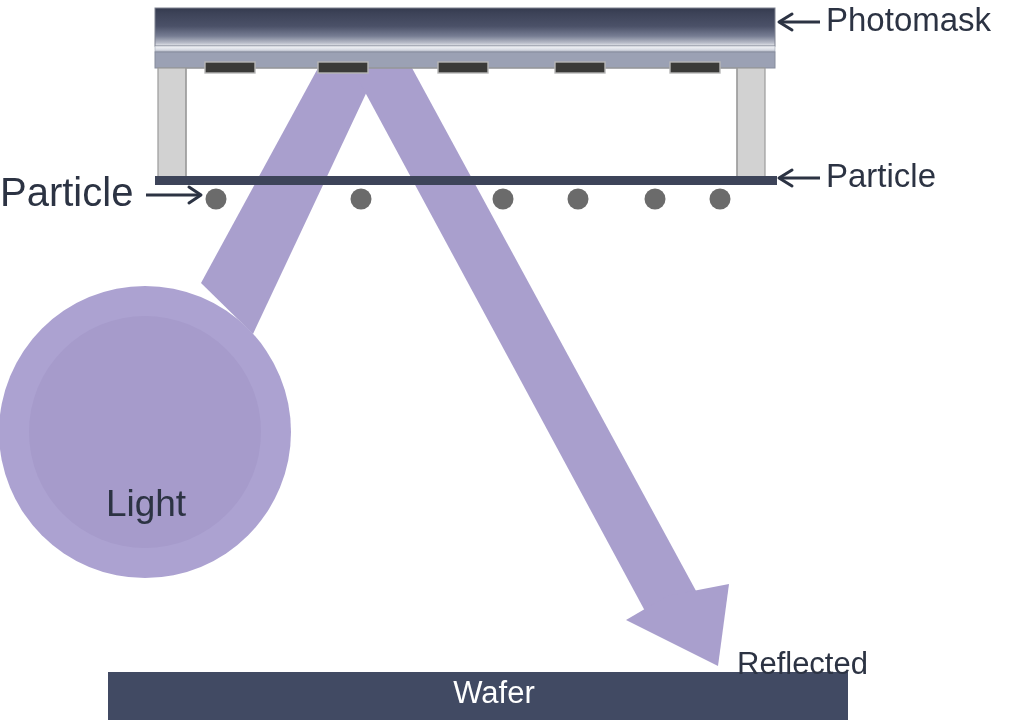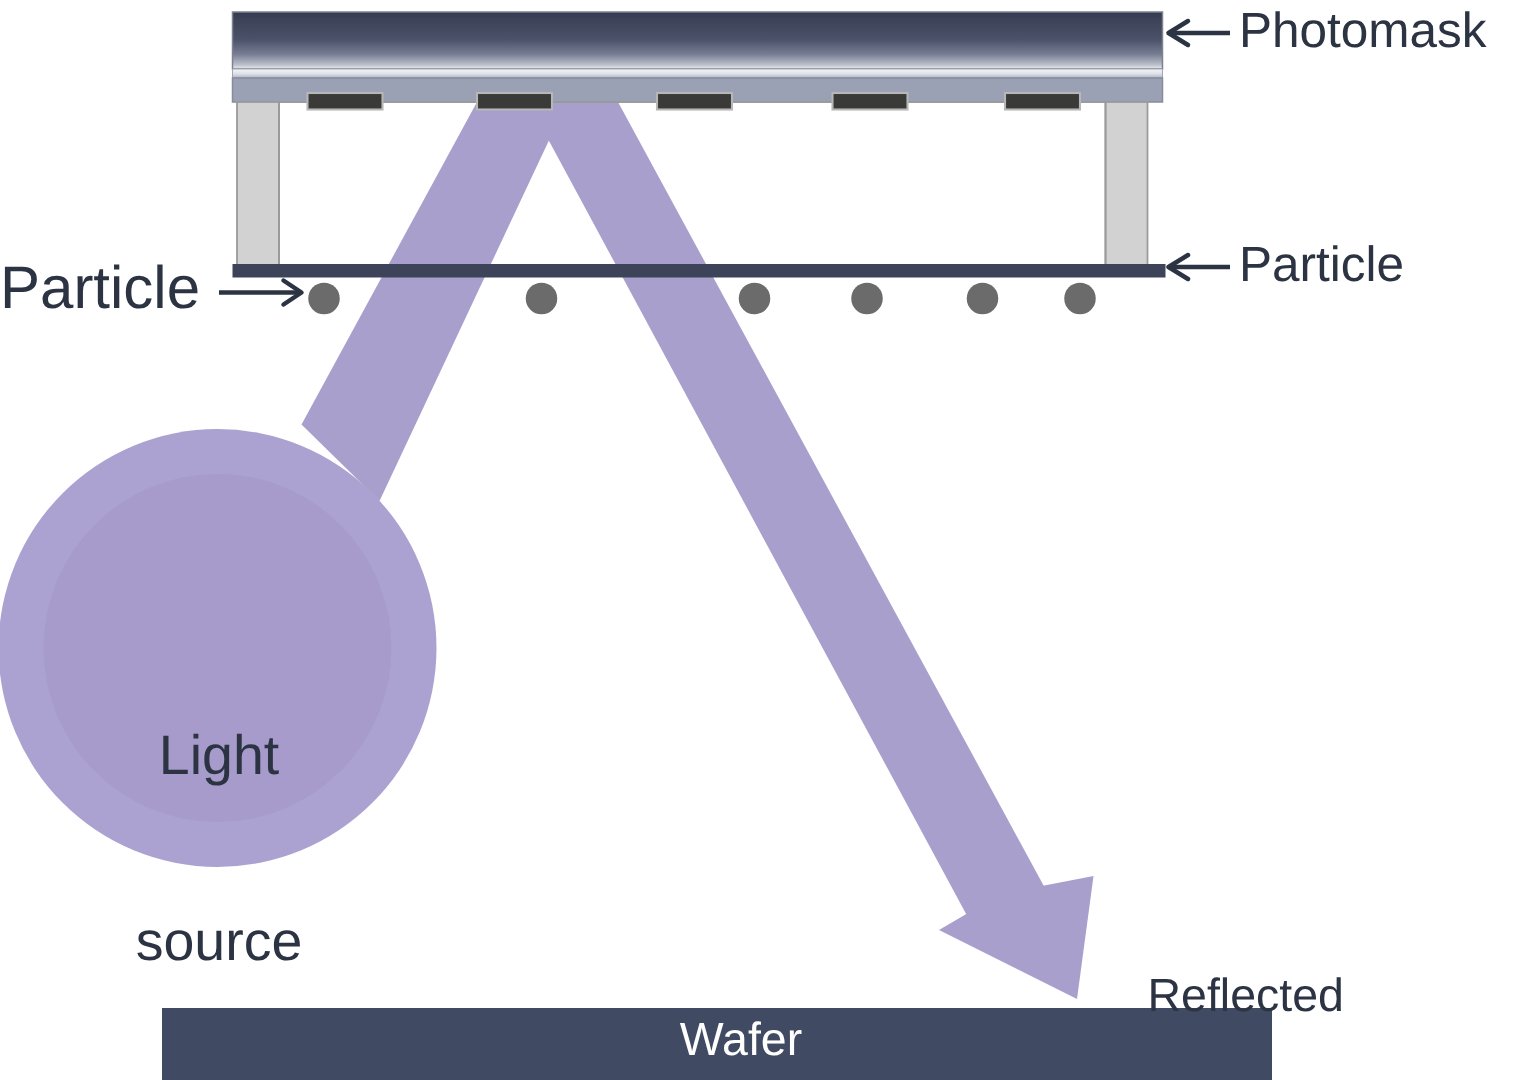--- a/index.html
+++ b/index.html
@@ -46,21 +46,21 @@
   #label-particle {
     left: 0;
     top: 170px;
     font-size: 40px;
   }
   #label-reflected {
     left: 737px;
     top: 578px;
     font-size: 31px;
   }
-  #label-reflected div { display: block; margin-left: 28px; }
+  #label-reflected div { display: block; }
   #label-lightsource {
     left: 46px;
     top: 400px;
     width: 200px;
     text-align: center;
     font-size: 37px;
     color: #2c3343;
   }
   #label-lightsource div { display: block; }
   #label-wafer {
@@ -166,21 +166,20 @@
   </svg>
 
   <div class="lbl" id="label-photomask">Photomask</div>
 
   <div class="lbl" id="label-pellicle">Particle</div>
 
   <div class="lbl" id="label-particle">Particle</div>
 
   <div class="lbl" id="label-lightsource">
     <div>Light</div>
-    <div>source</div>
   </div>
 
   <div class="lbl" id="label-reflected">
     <div>Reflected</div>
     
   </div>
 
   <div class="lbl" id="label-wafer">Wafer</div>
 
 </div>

